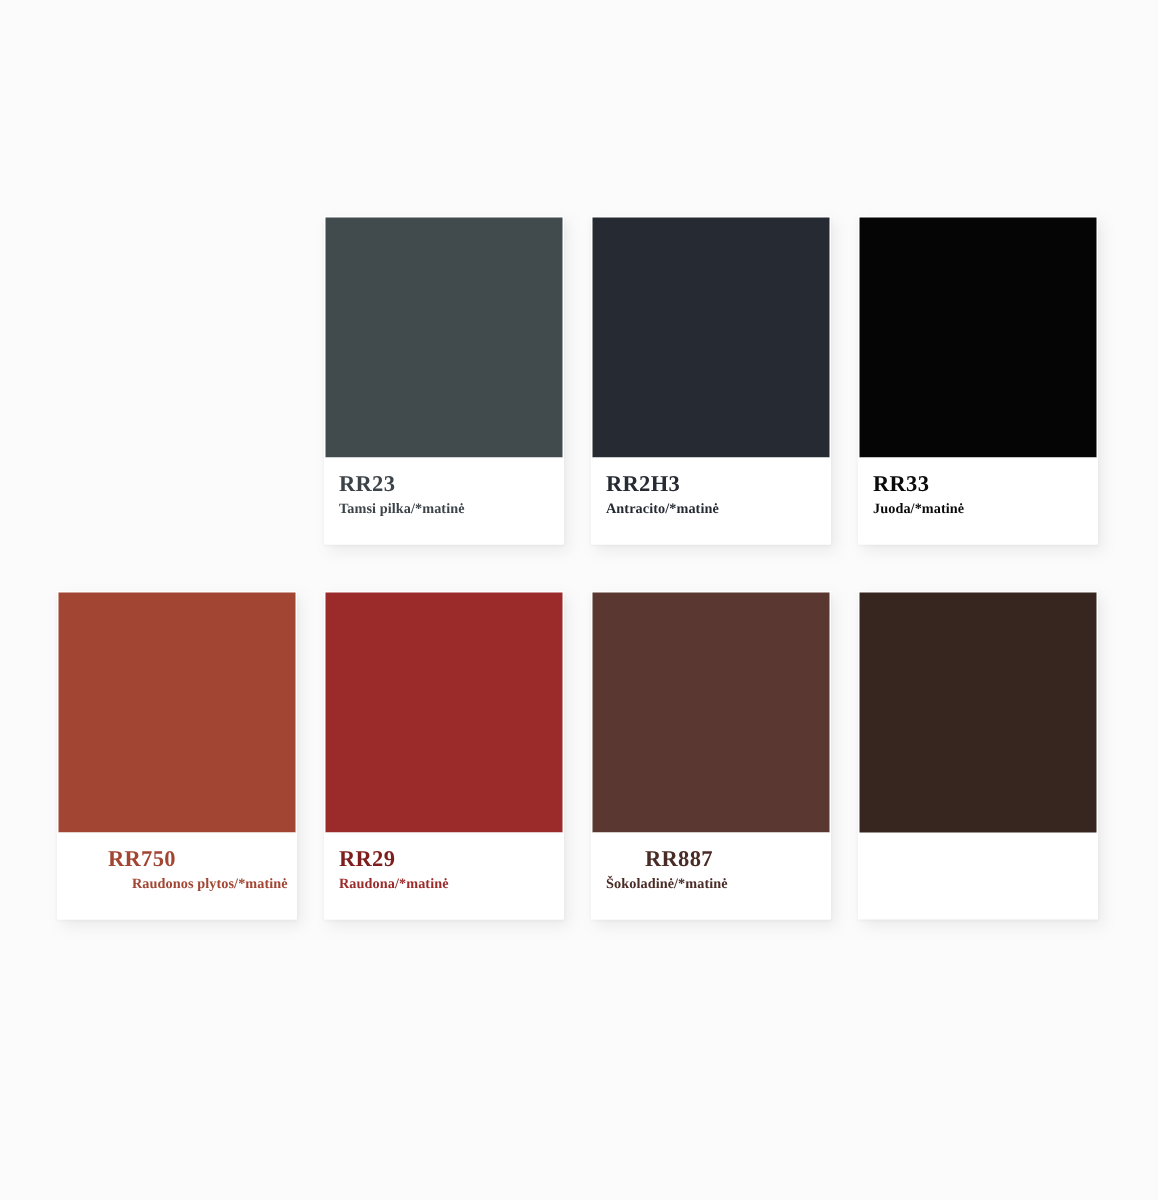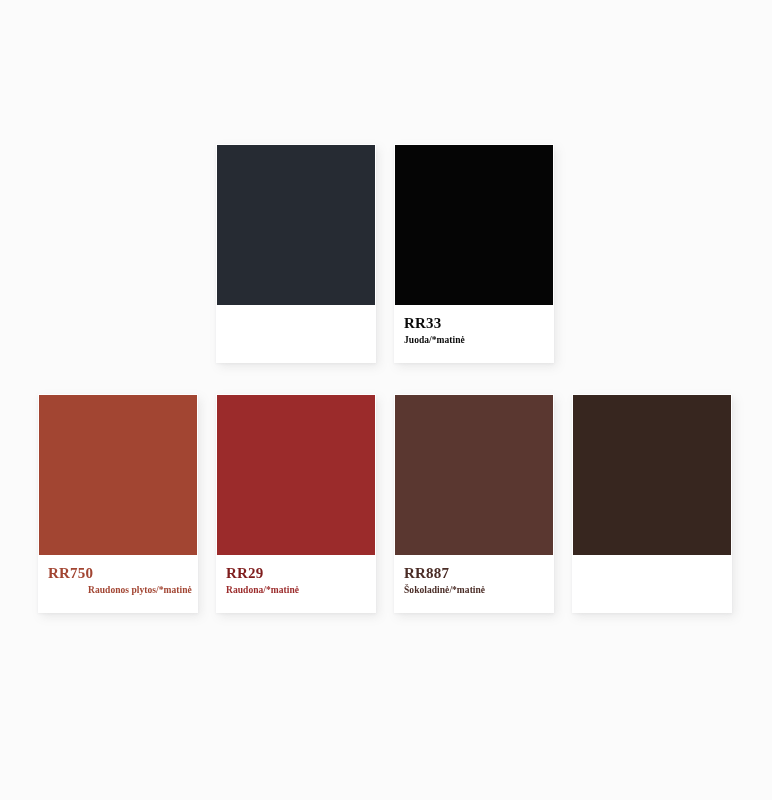--- a/index.html
+++ b/index.html
@@ -76,57 +76,68 @@
     white-space: nowrap;
   }
 </style>
 </head>
 <body style="background: rgb(251, 251, 251);">
 
 <div id="palette-board">
 
   <div class="swatch-row" id="swatch-row-top">
 
+    <div class="swatch-card">
+      <div class="swatch-chip" style="background: rgb(65, 75, 78);"></div>
+      <div class="swatch-label">
+        <p class="swatch-code" style="color: rgb(60, 68, 73);">RR23</p>
+        <p class="swatch-desc" style="color: rgb(60, 68, 73);">Tamsi pilka/*matinė</p>
+      </div>
+    </div>
 
     <div class="swatch-card">
       <div class="swatch-chip" style="background: rgb(38, 43, 51);"></div>
+      <div class="swatch-label">
+        <p class="swatch-code" style="color: rgb(38, 43, 51);">RR2H3</p>
+        <p class="swatch-desc" style="color: rgb(38, 43, 51);">Antracito/*matinė</p>
+      </div>
     </div>
 
     <div class="swatch-card">
       <div class="swatch-chip" style="background: rgb(5, 5, 5);"></div>
       <div class="swatch-label">
         <p class="swatch-code" style="color: rgb(10, 10, 10);">RR33</p>
         <p class="swatch-desc" style="color: rgb(10, 10, 10);">Juoda/*matinė</p>
       </div>
     </div>
 
   </div>
 
   <div class="swatch-row" id="swatch-row-bottom">
 
     <div class="swatch-card">
       <div class="swatch-chip" style="background: rgb(162, 69, 50);"></div>
       <div class="swatch-label">
-        <p class="swatch-code" style="color: rgb(162, 69, 50);">RR750</p>
+        <p class="swatch-code" style="color: rgb(162, 69, 50); margin-left: 24px;">RR750</p>
         <p class="swatch-desc" style="color: rgb(162, 69, 50); margin-left: 40px;">Raudonos plytos/*matinė</p>
       </div>
     </div>
 
     <div class="swatch-card">
       <div class="swatch-chip" style="background: rgb(155, 43, 43);"></div>
       <div class="swatch-label">
         <p class="swatch-code" style="color: #7f1d1d;">RR29</p>
         <p class="swatch-desc" style="color: rgb(155, 43, 43);">Raudona/*matinė</p>
       </div>
     </div>
 
     <div class="swatch-card">
       <div class="swatch-chip" style="background: rgb(90, 55, 48);"></div>
       <div class="swatch-label">
-        <p class="swatch-code" style="color: rgb(74, 44, 38);">RR887</p>
+        <p class="swatch-code" style="color: rgb(74, 44, 38); margin-left: 26px;">RR887</p>
         <p class="swatch-desc" style="color: rgb(74, 44, 38);">Šokoladinė/*matinė</p>
       </div>
     </div>
 
     <div class="swatch-card">
       <div class="swatch-chip" style="background: rgb(55, 38, 31);"></div>
     </div>
 
   </div>
 

